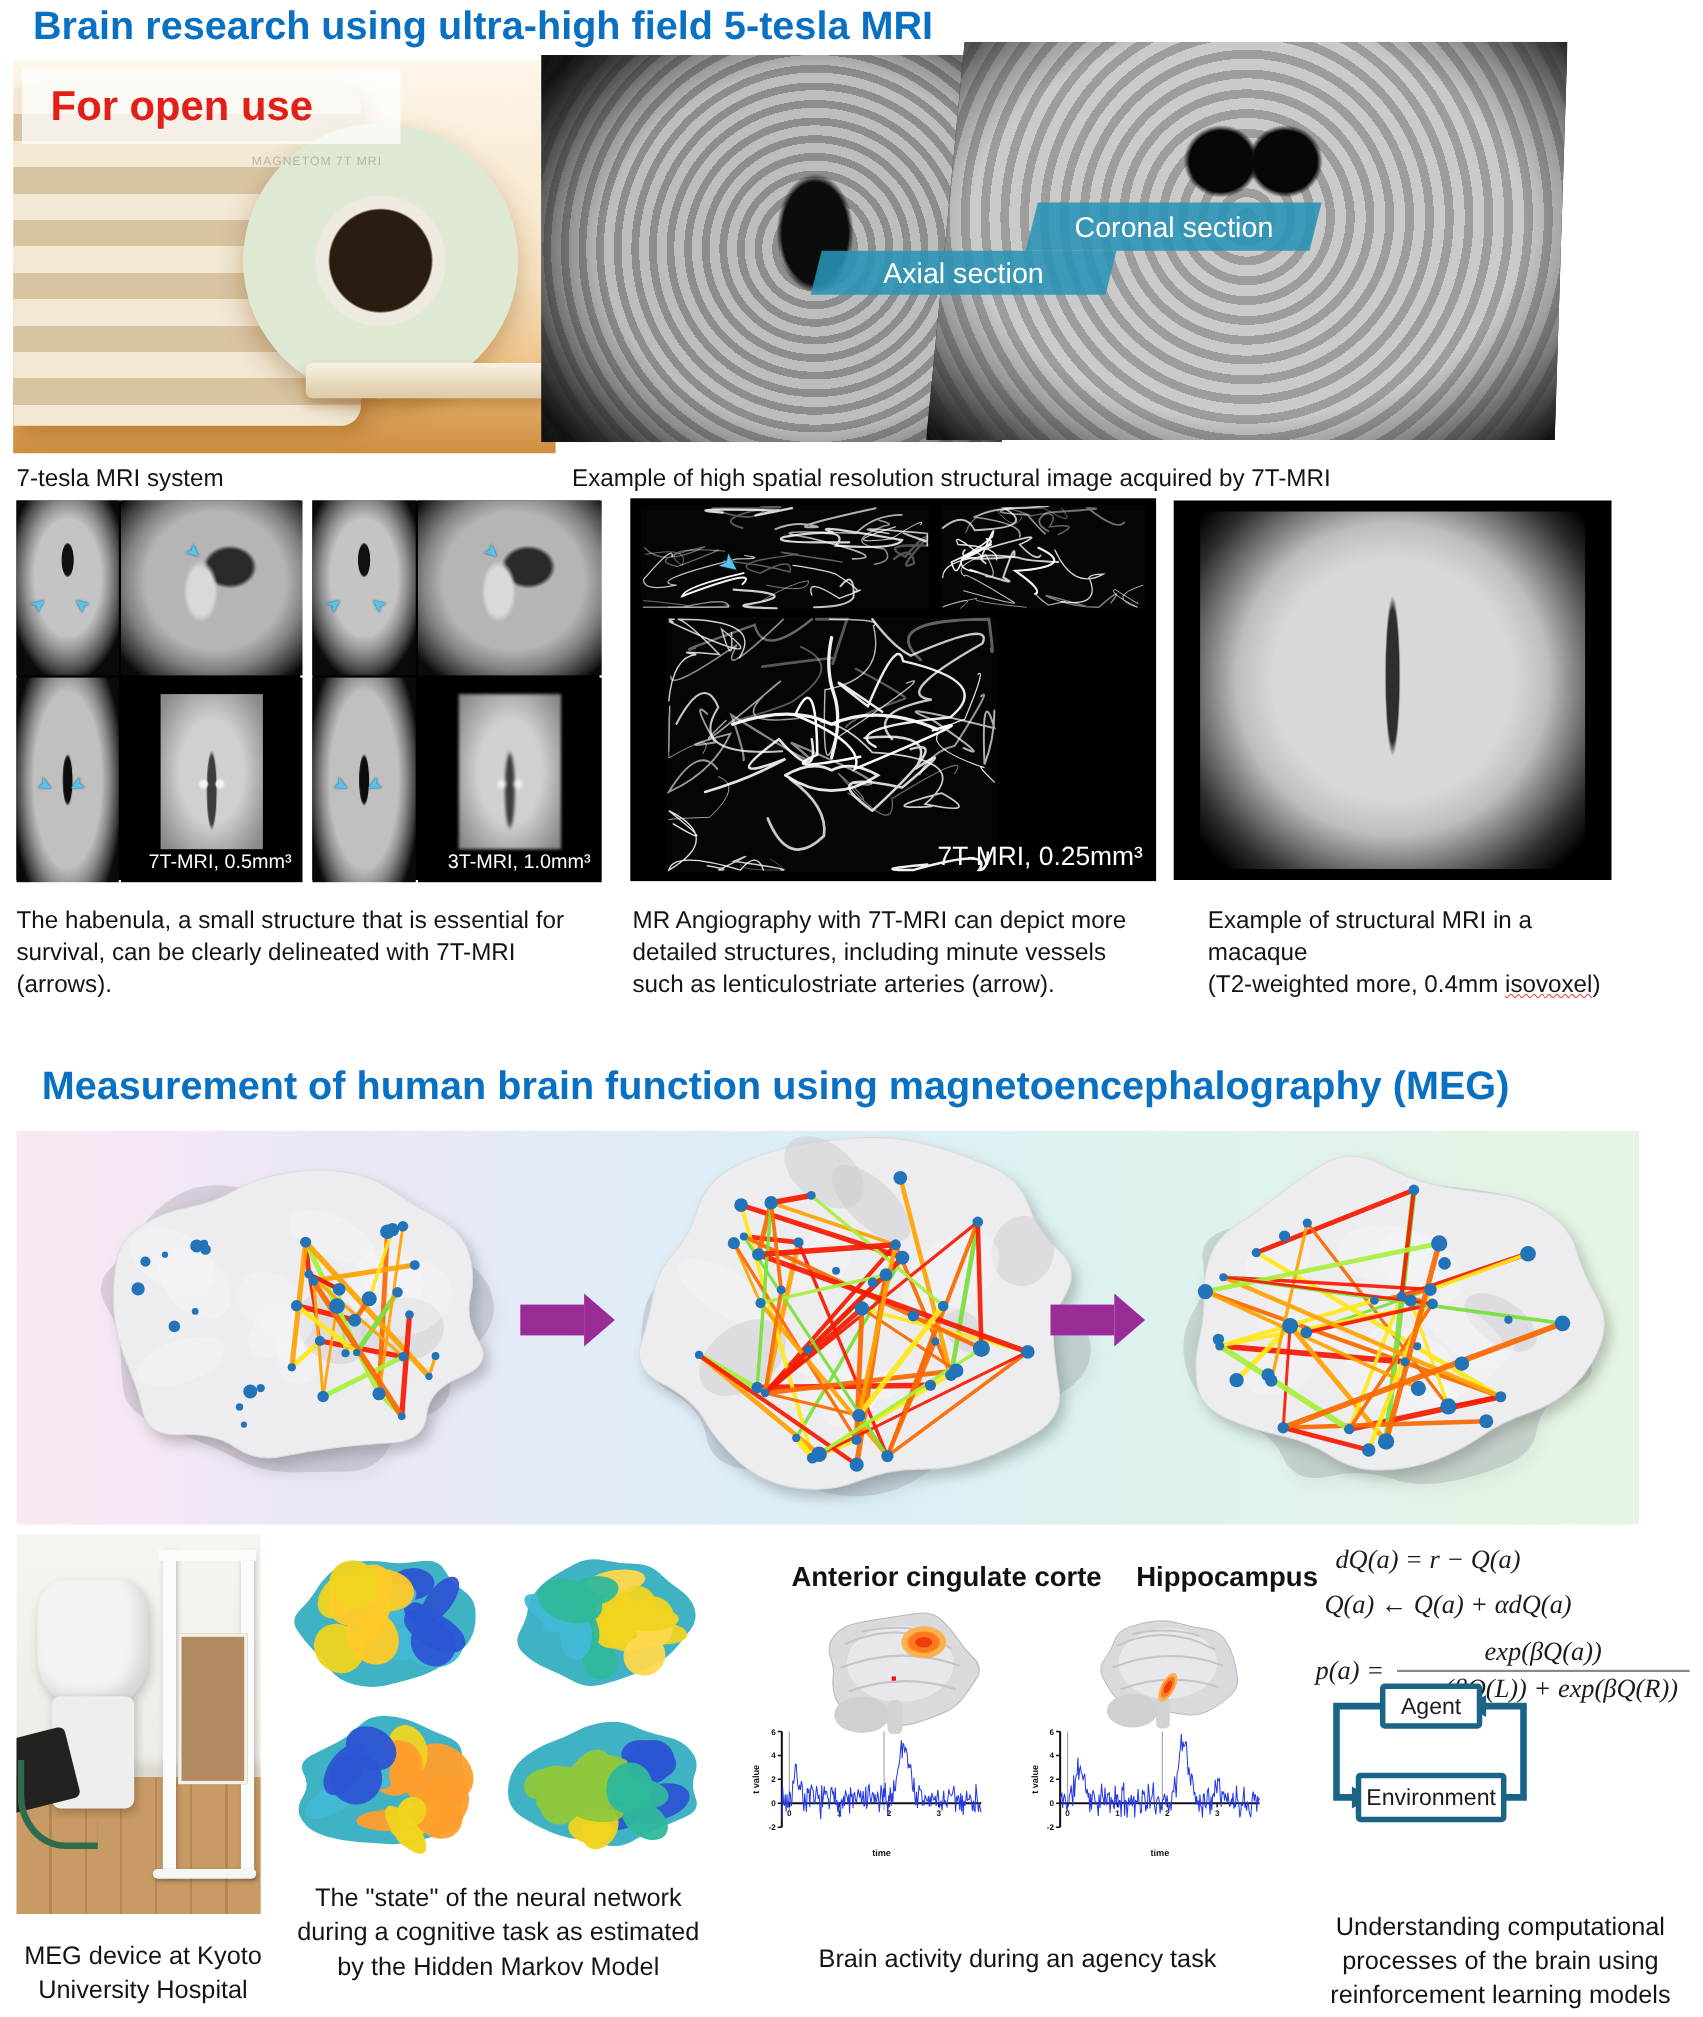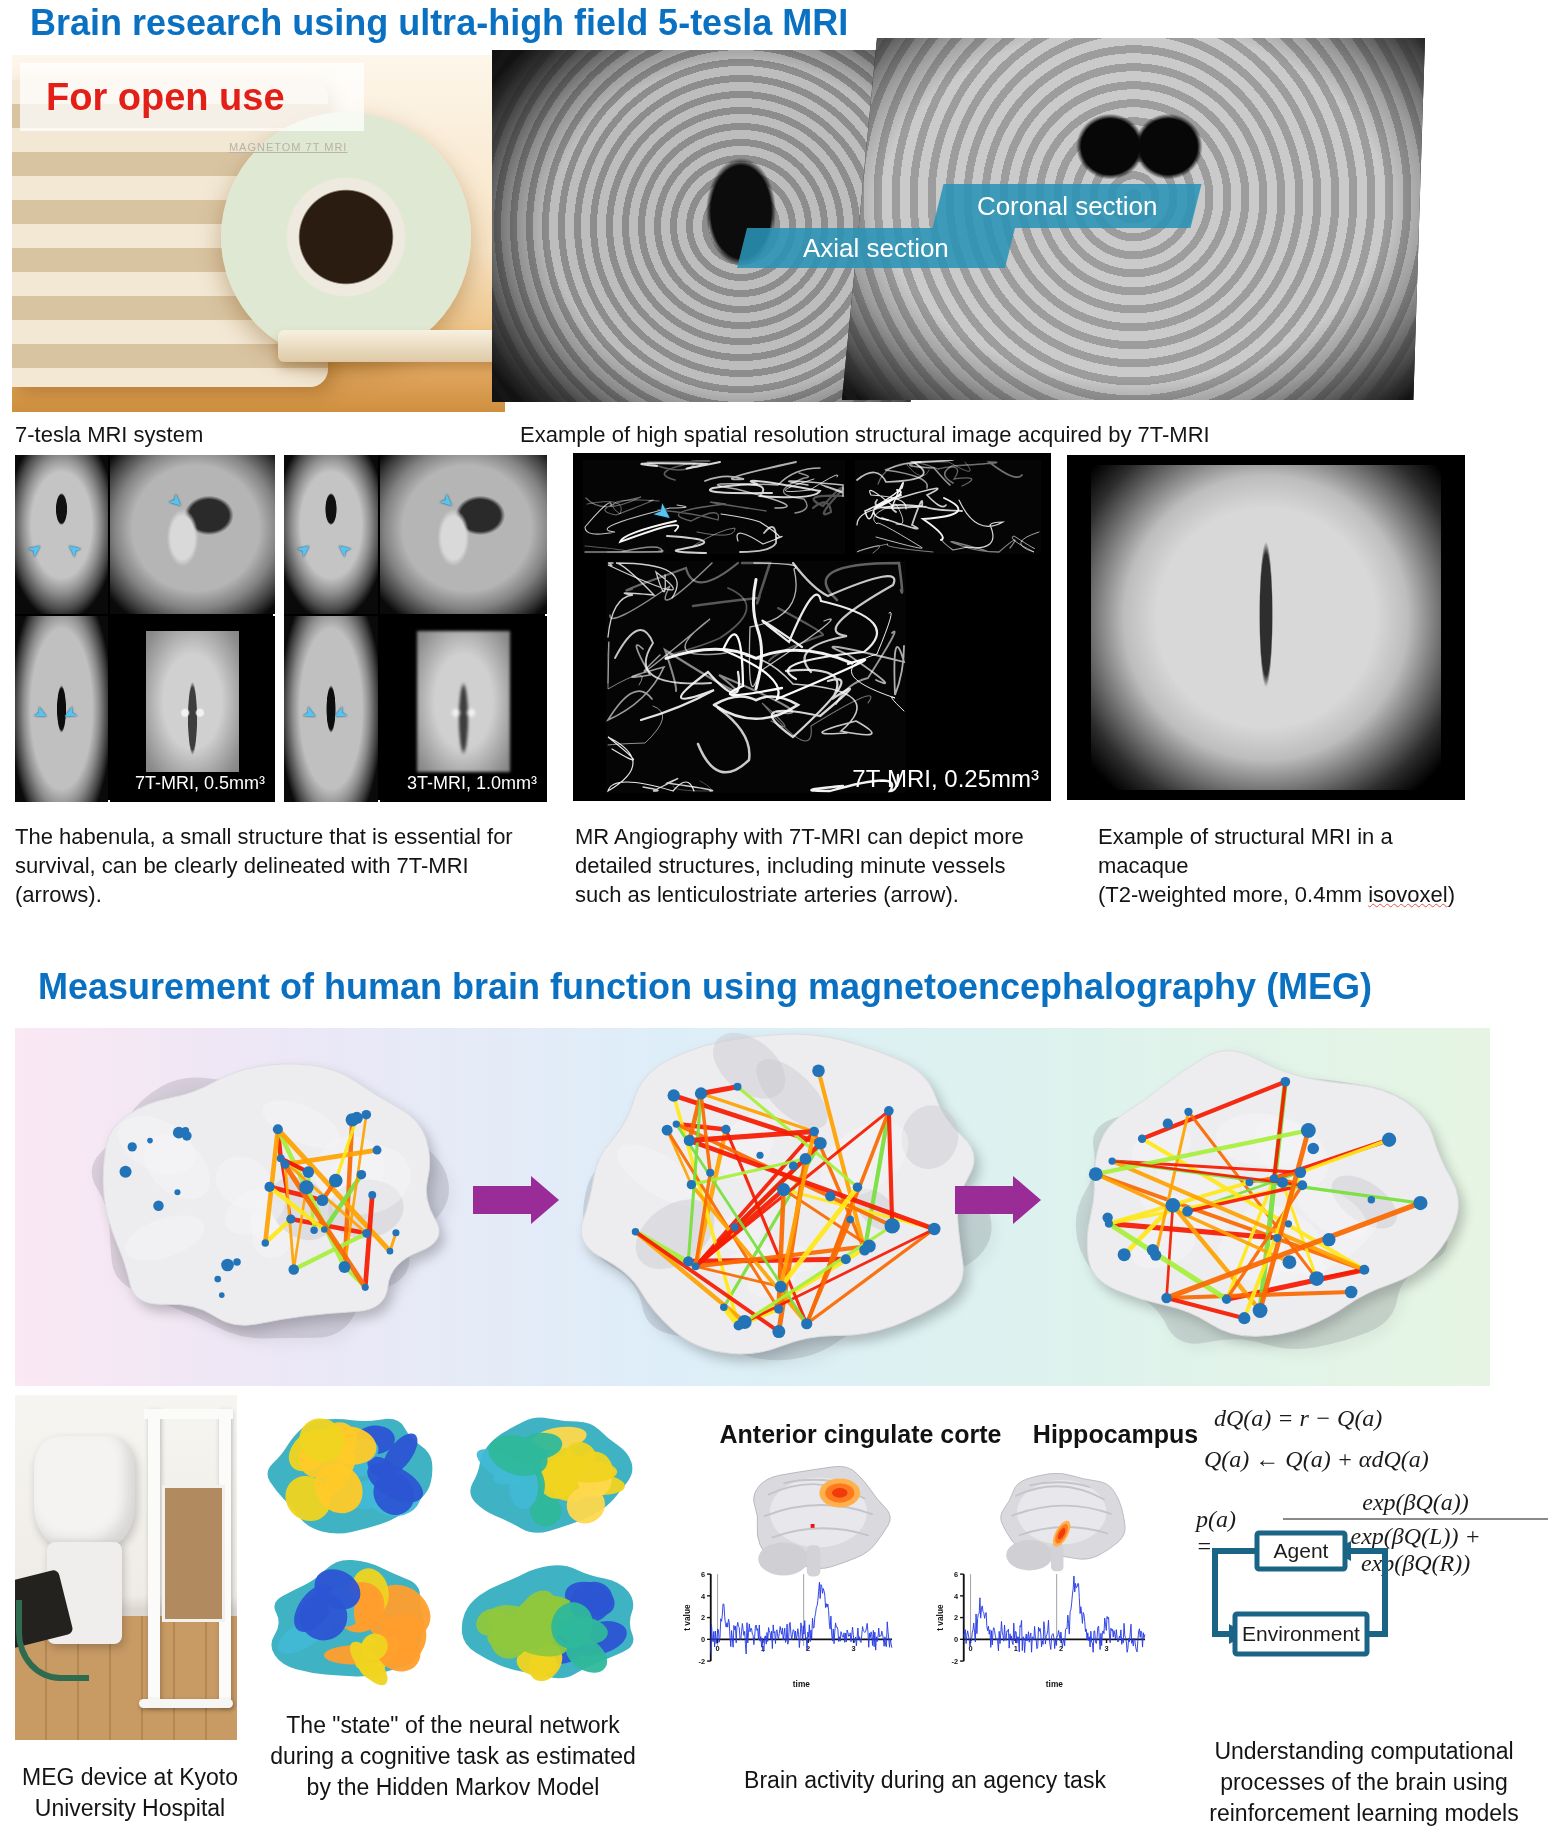--- a/index.html
+++ b/index.html
@@ -22,21 +22,21 @@
             border-radius:0 18px 18px 0;box-shadow:6px 6px 18px rgba(120,70,10,.35);}
   .mri-ring{position:absolute;right:7%;top:16%;width:250px;height:250px;border-radius:50%;
             background:radial-gradient(circle at 50% 50%,#2a1c10 0 26%,#efeadf 27% 33%,#dfe8d2 34% 72%,#c9d4b8 73% 100%);
             box-shadow:0 10px 24px rgba(120,70,10,.35);}
   .mri-bed{position:absolute;right:0;bottom:14%;width:46%;height:9%;
            background:linear-gradient(180deg,#f8f1e1,#ddc9a5);border-radius:6px 0 0 6px;
            box-shadow:0 6px 10px rgba(120,70,10,.3);}
   .open-banner{position:absolute;left:8px;top:8px;width:318px;height:68px;background:rgba(255,255,255,.74);
                display:flex;align-items:center;padding-left:26px;}
   .open-banner span{font-size:38px;font-weight:700;color:#e32017;}
-  .magnetom{position:absolute;left:44%;top:24%;font-size:11px;color:#b9b2a6;letter-spacing:1px;text-decoration:underline;}
+  .magnetom{position:absolute;left:44%;top:24%;font-size:11px;color:#b9b2a6;letter-spacing:1px;}
   
   .mr-axial{background:
      radial-gradient(ellipse 11% 24% at 50% 46%,#0c0c0c 0 55%,rgba(0,0,0,0) 64%),
      repeating-radial-gradient(circle at 50% 50%,rgba(30,30,30,.30) 0 7px,rgba(0,0,0,0) 7px 16px),
      radial-gradient(ellipse 74% 88% at 50% 50%,#bdbdbd 0 52%,#8e8e8e 62%,#3c3c3c 74%,#121212 82%);
      background-color:#141414;}
   .mr-coronal{background:
      radial-gradient(ellipse 9% 14% at 46% 30%,#070707 0 55%,rgba(0,0,0,0) 65%),
      radial-gradient(ellipse 9% 14% at 56% 30%,#070707 0 55%,rgba(0,0,0,0) 65%),
      repeating-radial-gradient(circle at 50% 44%,rgba(40,40,40,.28) 0 8px,rgba(0,0,0,0) 8px 18px),
@@ -86,21 +86,21 @@
   .meg-frame-post{position:absolute;top:4%;width:12px;height:86%;background:#fbfbfa;box-shadow:1px 2px 5px rgba(0,0,0,.25);}
   .meg-frame-top{position:absolute;left:58%;top:4%;width:40%;height:10px;background:#fbfbfa;}
   .meg-board{position:absolute;left:66%;top:26%;width:26%;height:38%;background:#b28a60;border:3px solid #f2f1ee;}
   .meg-foot{position:absolute;left:56%;top:88%;width:42%;height:9px;background:#f6f6f4;border-radius:5px;box-shadow:1px 2px 4px rgba(0,0,0,.3);}
   
   .acthead{font-size:25px;font-weight:700;text-align:center;white-space:nowrap;}
   .eq{font-family:"Liberation Serif",serif;font-style:italic;font-size:24px;color:#1b1b1b;}
   .frac{display:inline-flex;flex-direction:column;text-align:center;vertical-align:middle;}
   .frac .num{padding:0 10px 2px;border-bottom:2px solid #8a8a8a;}
   .frac .den{padding:3px 10px 0;}
-  .eqrow{display:flex;align-items:center;gap:25px;}
+  .eqrow{display:flex;align-items:center;gap:12px;}
   .wavy{text-decoration:underline;text-decoration-style:wavy;text-decoration-color:#e0564a;text-decoration-thickness:1px;}
 </style>
 </head>
 <body>
 
 <div class="page">
 
   <div class="abs sec-title" style="left:30px;top:2px;width:1200px;">Brain research using ultra-high field 5-tesla MRI</div>
 
   <div class="abs mri-photo" style="left:12px;top:55px;width:493px;height:357px;">

